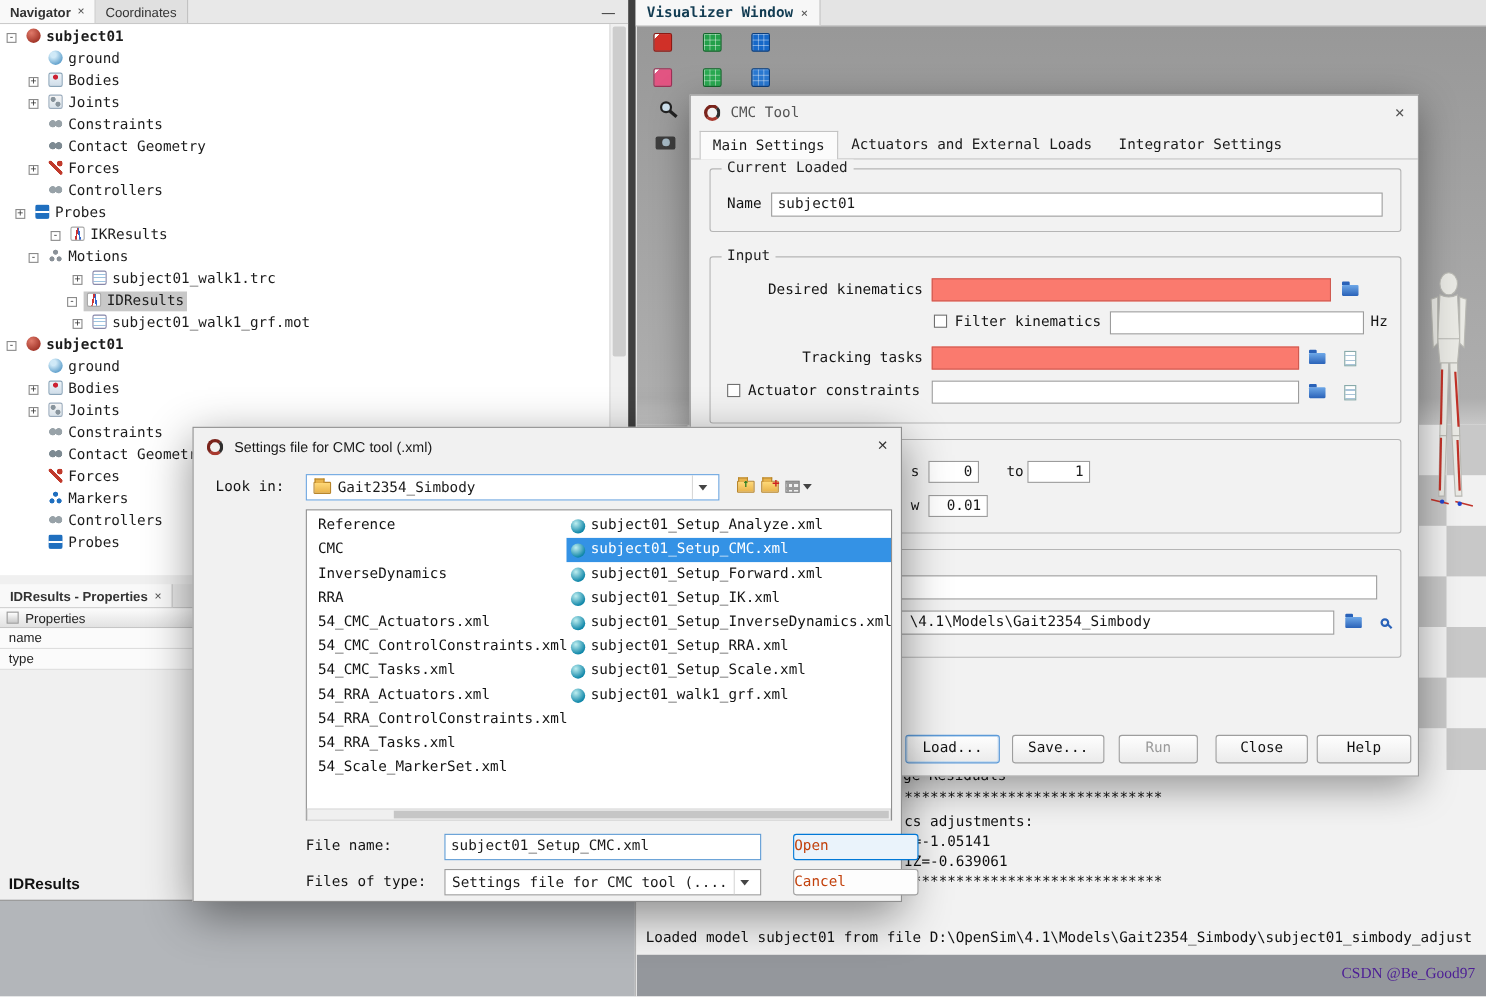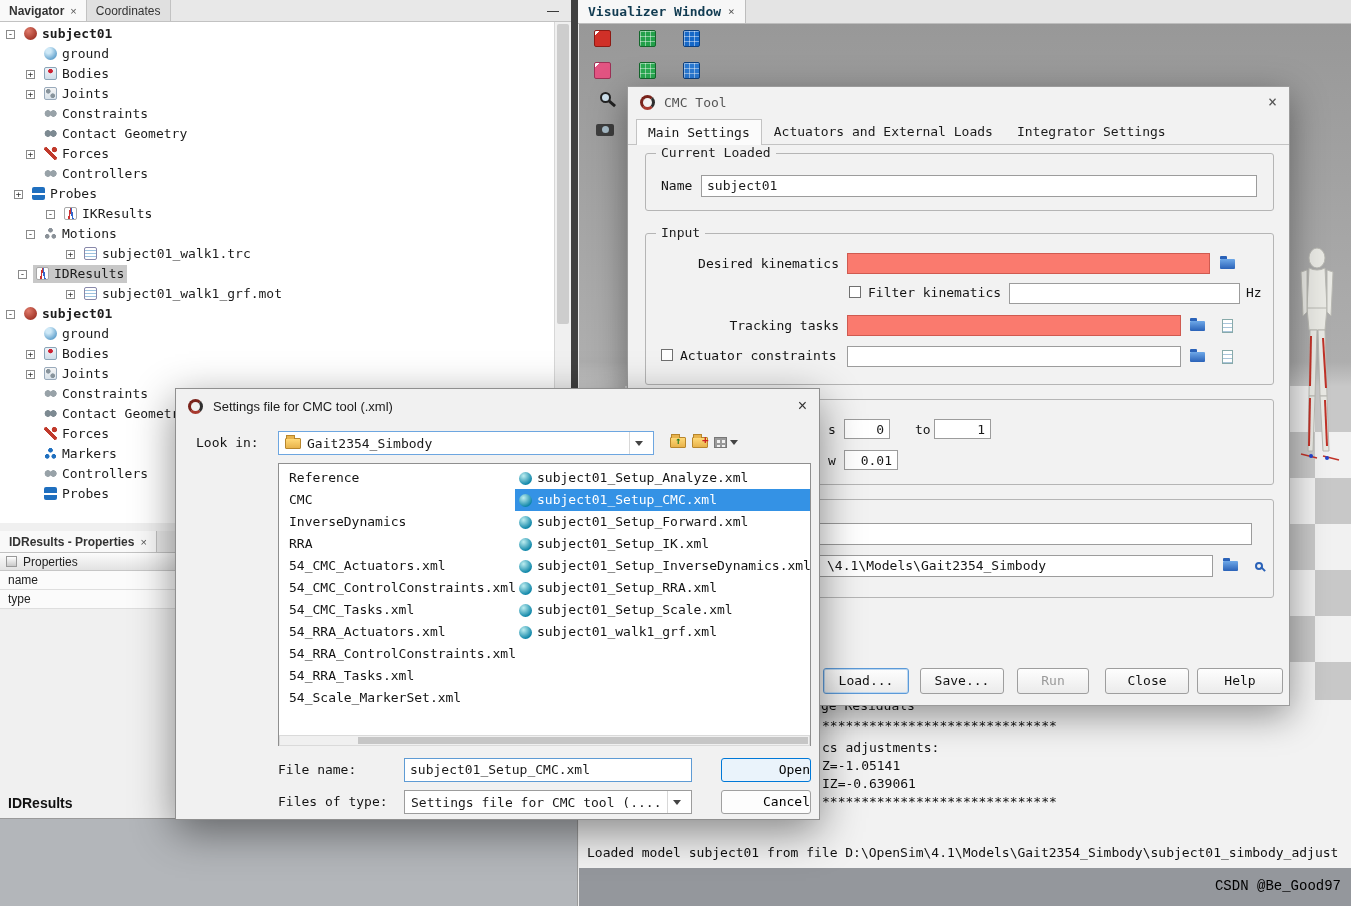--- a/index.html
+++ b/index.html
@@ -81,21 +81,21 @@
   #vt-green2{left:61px;top:62px;background-color:#2aab52;border:1px solid #14662c}
   #vt-blue2{left:105px;top:62px;background-color:#2a7ad4;border:1px solid #0c3f7e}
   #vt-lens{left:22px;top:92px;width:11px;height:11px;border:2px solid #222;border-radius:50%;background:#cfe2ee;position:absolute;z-index:2}
   #vt-lens::after{content:"";position:absolute;width:8px;height:3px;background:#222;right:-7px;bottom:-4px;transform:rotate(40deg)}
   #vt-cam{left:18px;top:124px;width:18px;height:12px;background:#3e3e3e;border-radius:2px;position:absolute;z-index:2}
   #vt-cam::after{content:"";position:absolute;left:6px;top:2px;width:7px;height:7px;border-radius:50%;background:#a8bcc8}
   #console{position:absolute;left:1px;top:700px;width:772px;height:168px;background:#f2f2f2;color:#101010}
   .cline{position:absolute;white-space:nowrap}
   #frag-top{position:absolute;left:243px;top:698px;white-space:nowrap;z-index:1;color:#101010}
   #status-strip{position:absolute;left:1px;top:868px;width:772px;height:38px;background:#94979c}
-  .watermark{position:absolute;right:10px;top:10px;font-family:Liberation Mono, monospace;font-size:14px;color:#000000}
+  .watermark{position:absolute;right:10px;top:10px;font-family:Liberation Serif, serif;font-size:14px;color:#4c1d95}
 
   
   #cmc{position:absolute;left:627px;top:86px;width:663px;height:620px;background:#f2f2f2;border:1px solid #9b9b9b;
     box-shadow:0 10px 34px rgba(0,0,0,.4);z-index:30}
   .dlg-title{height:30px;display:flex;align-items:center;gap:9px;padding:0 12px;color:#555}
   .dlg-x{margin-left:auto;font-size:15px;color:#555}
   .osicon{width:15px;height:15px;border-radius:50%;border:3px solid #7a241c;border-right-color:#2e2e2e;border-bottom-color:#a8392e}
   .cmc-tabs{position:absolute;left:0;top:30px;right:0;height:28px;border-bottom:1px solid #c3c3c3;display:flex;align-items:flex-end;padding-left:8px}
   .ctab{padding:5px 11px;border:1px solid transparent;border-bottom:none;white-space:nowrap}
   .ctab.active{background:#fbfbfb;border-color:#c3c3c3;position:relative;top:1px}
@@ -133,21 +133,21 @@
   .flist{position:absolute;left:102px;top:74px;width:533px;height:283px;background:#fff;border:1px solid #8f8f8f;overflow:hidden}
   .fcol{position:absolute;top:3px}
   #fcol1{left:6px}
   #fcol2{left:236px}
   .fitem{height:22px;line-height:22px;white-space:nowrap;padding:0 4px;color:#141414}
   .fitem.f2{display:flex;align-items:center;gap:5px}
   .fitem.fsel{background:#3492e5;color:#fff}
   .xmlicon{width:13px;height:13px;border-radius:50%;background:radial-gradient(circle at 35% 30%,#bdeef0,#0f86a8 72%);flex:0 0 auto}
   .hscroll{position:absolute;left:103px;top:346px;width:531px;height:11px;background:#f0f0f0;border:1px solid #dadada}
   .hthumb{position:absolute;left:78px;top:1px;width:450px;height:7px;background:#c6c6c6}
-  .wbtn{position:absolute;width:90px;height:24px;background:#fdfdfd;border:1px solid #a0a0a0;border-radius:3px;text-align:right;line-height:22px;color:#000000}
+  .wbtn{position:absolute;width:114px;height:24px;background:#fdfdfd;border:1px solid #a0a0a0;border-radius:3px;text-align:left;line-height:22px;color:#c2410c}
   .wbtn.primary{border-color:#0078d7;background:#eaf3fb}
   .fd-x{margin-left:auto;font-size:16px;color:#333}
 </style>
 </head>
 <body>
 
 <div id="app">
 
   <div id="nav-panel">
     <div class="tabbar">
@@ -166,21 +166,21 @@
         <div class="trow" style="padding-left: 26px;"><span class="exp">+</span><span class="twrap"><span class="ti ti-bodies"></span><span class="tlabel">Bodies</span></span></div>
         <div class="trow" style="padding-left: 26px;"><span class="exp">+</span><span class="twrap"><span class="ti ti-joints"></span><span class="tlabel">Joints</span></span></div>
         <div class="trow" style="padding-left: 26px;"><span class="exp hid"></span><span class="twrap"><span class="ti ti-constraints"></span><span class="tlabel">Constraints</span></span></div>
         <div class="trow" style="padding-left: 26px;"><span class="exp hid"></span><span class="twrap"><span class="ti ti-contact"></span><span class="tlabel">Contact Geometry</span></span></div>
         <div class="trow" style="padding-left: 26px;"><span class="exp">+</span><span class="twrap"><span class="ti ti-forces"></span><span class="tlabel">Forces</span></span></div>
         <div class="trow" style="padding-left: 26px;"><span class="exp hid"></span><span class="twrap"><span class="ti ti-controllers"></span><span class="tlabel">Controllers</span></span></div>
         <div class="trow" style="padding-left: 14px;"><span class="exp">+</span><span class="twrap"><span class="ti ti-probes"></span><span class="tlabel">Probes</span></span></div>
         <div class="trow" style="padding-left: 46px;"><span class="exp">-</span><span class="twrap"><span class="ti ti-motion"></span><span class="tlabel">IKResults</span></span></div>
         <div class="trow" style="padding-left: 26px;"><span class="exp">-</span><span class="twrap"><span class="ti ti-motions"></span><span class="tlabel">Motions</span></span></div>
         <div class="trow" style="padding-left: 66px;"><span class="exp">+</span><span class="twrap"><span class="ti ti-file"></span><span class="tlabel">subject01_walk1.trc</span></span></div>
-        <div class="trow" style="padding-left: 18px;"><span class="exp">-</span><span class="twrap selbg"><span class="ti ti-motion"></span><span class="tlabel">IDResults</span></span></div>
+        <div class="trow" style="padding-left: 61px;"><span class="exp">-</span><span class="twrap selbg"><span class="ti ti-motion"></span><span class="tlabel">IDResults</span></span></div>
         <div class="trow" style="padding-left: 66px;"><span class="exp">+</span><span class="twrap"><span class="ti ti-file"></span><span class="tlabel">subject01_walk1_grf.mot</span></span></div>
         <div class="trow" style="padding-left: 6px;"><span class="exp">-</span><span class="twrap"><span class="ti ti-model"></span><span class="tlabel b">subject01</span></span></div>
         <div class="trow" style="padding-left: 26px;"><span class="exp hid"></span><span class="twrap"><span class="ti ti-ground"></span><span class="tlabel">ground</span></span></div>
         <div class="trow" style="padding-left: 26px;"><span class="exp">+</span><span class="twrap"><span class="ti ti-bodies"></span><span class="tlabel">Bodies</span></span></div>
         <div class="trow" style="padding-left: 26px;"><span class="exp">+</span><span class="twrap"><span class="ti ti-joints"></span><span class="tlabel">Joints</span></span></div>
         <div class="trow" style="padding-left: 26px;"><span class="exp hid"></span><span class="twrap"><span class="ti ti-constraints"></span><span class="tlabel">Constraints</span></span></div>
         <div class="trow" style="padding-left: 26px;"><span class="exp hid"></span><span class="twrap"><span class="ti ti-contact"></span><span class="tlabel">Contact Geometry</span></span></div>
         <div class="trow" style="padding-left: 26px;"><span class="exp hid"></span><span class="twrap"><span class="ti ti-forces"></span><span class="tlabel">Forces</span></span></div>
         <div class="trow" style="padding-left: 26px;"><span class="exp hid"></span><span class="twrap"><span class="ti ti-markers"></span><span class="tlabel">Markers</span></span></div>
         <div class="trow" style="padding-left: 26px;"><span class="exp hid"></span><span class="twrap"><span class="ti ti-controllers"></span><span class="tlabel">Controllers</span></span></div>

